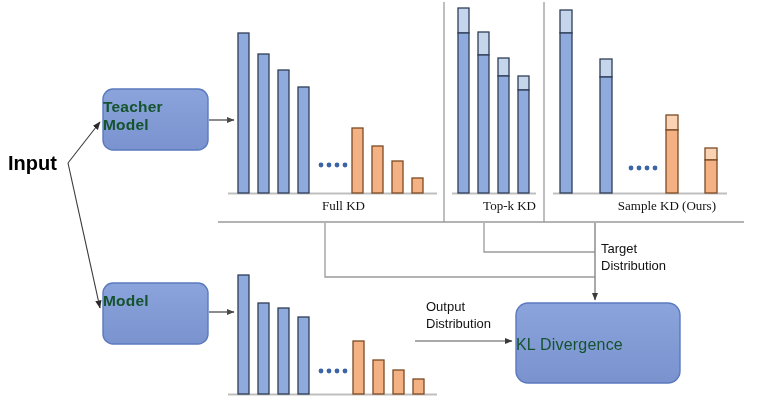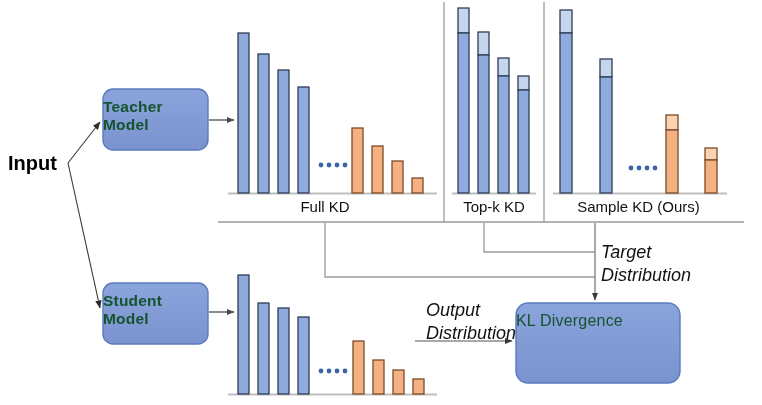--- a/index.html
+++ b/index.html
@@ -3,23 +3,23 @@
 <meta charset="utf-8">
 <style>
   html,body{margin:0;padding:0;background:#ffffff;}
   body{font-family:"Liberation Sans", sans-serif;}
   #stage{position:relative;width:762px;height:405px;background:#fff;overflow:hidden;}
   #stage svg{position:absolute;left:0;top:0;}
   .boxlabel{
     position:absolute;color:#14532d;font-weight:bold;
     line-height:1.18;letter-spacing:.2px;
   }
-  .plainlabel{position:absolute;color:#111;font-size:15px;text-align:center;line-height:1.25;}
+  .plainlabel{position:absolute;color:#111;font-size:13px;text-align:right;line-height:1.25;font-family:Liberation Serif, serif;}
   .inputlabel{position:absolute;color:#000;font-weight:bold;font-size:16px;}
-  .annot{position:absolute;color:#111;font-size:18px;line-height:1.28;font-style:italic;}
+  .annot{position:absolute;color:#111;font-size:13px;line-height:1.28;}
 </style>
 </head>
 <body>
 
 <div id="stage">
 
   <svg width="762" height="405" viewBox="0 0 762 405">
     <defs>
       <marker id="arrowDark" markerWidth="9" markerHeight="9" refX="7.5" refY="3.2" orient="auto" markerUnits="userSpaceOnUse">
         <path d="M0,0 L8,3.2 L0,6.4 z" fill="#3a3a3a"></path>
@@ -158,25 +158,24 @@
   </svg>
 
   <div class="inputlabel" style="left:8px; top:152px; font-size:20px;">Input</div>
 
   <div class="boxlabel" style="left:103px; top:98px; width:105px; font-size:15.5px;">
     <div>Teacher</div>
     <div>Model</div>
   </div>
 
   <div class="boxlabel" style="left:103px; top:292px; width:105px; font-size:15.5px;">
-    <div>Student</div>
     <div>Model</div>
   </div>
 
-  <div class="boxlabel" style="left:516px; top:312px; width:164px; font-size:16px; font-weight:normal;">
+  <div class="boxlabel" style="left:516px; top:336px; width:164px; font-size:16px; font-weight:normal;">
     <div>KL Divergence</div>
   </div>
 
   <div class="plainlabel" style="left:285px; top:198px; width:80px;">Full KD</div>
   <div class="plainlabel" style="left:561px; top:198px; width:155px;">Sample KD (Ours)</div>
   <div class="plainlabel" style="left:452px; top:198px; width:84px;">Top-k KD</div>
 
   <div class="annot" style="left:601px; top:241px;">
     <div>Target</div>
     <div>Distribution</div>

